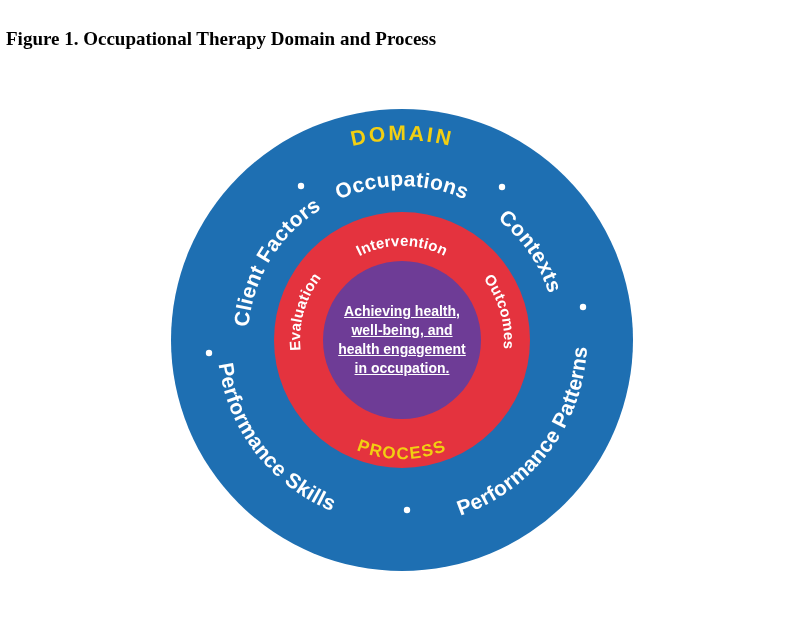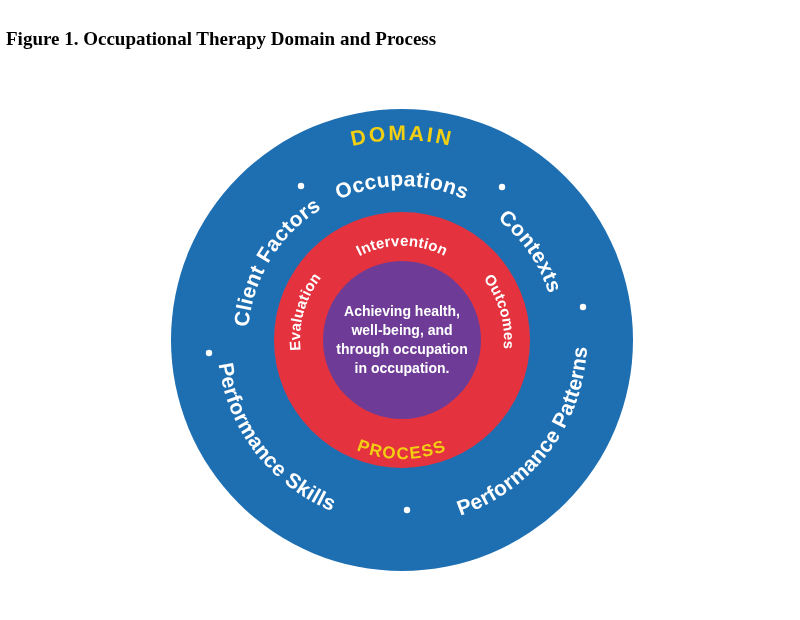--- a/index.html
+++ b/index.html
@@ -33,20 +33,21 @@
     position: absolute;
     left: 315px; top: 292px;
     width: 174px; height: 96px;
     display: flex; flex-direction: column;
     justify-content: center; align-items: center;
     text-align: right;
     color: #ffffff;
     font-weight: bold;
     font-size: 14px;
     line-height: 19px;
+    text-decoration: underline;
   }
 </style>
 </head>
 <body>
 
 <div class="fig-title">Figure 1. Occupational Therapy Domain and Process</div>
 
 <svg class="diagram" width="800" height="620" viewBox="0 0 800 620">
   <defs>
     <path id="domain-arc" d="M 228.8 240 A 200 200 0 0 1 575.2 240" fill="none"></path>
@@ -101,15 +102,15 @@
   <text class="process-heading" text-anchor="middle" fill="#f2cf12">
     <textPath href="#process-arc" startOffset="50%">PROCESS</textPath>
   </text>
 
   <circle cx="402" cy="340" r="79" fill="#6e3c96"></circle>
 </svg>
 
 <div class="center-text">
   <div>Achieving health,</div>
   <div>well-being, and</div>
-  <div>through occupation</div>
+  <div>health engagement</div>
   <div>in occupation.</div>
 </div>
 
 </body></html>

